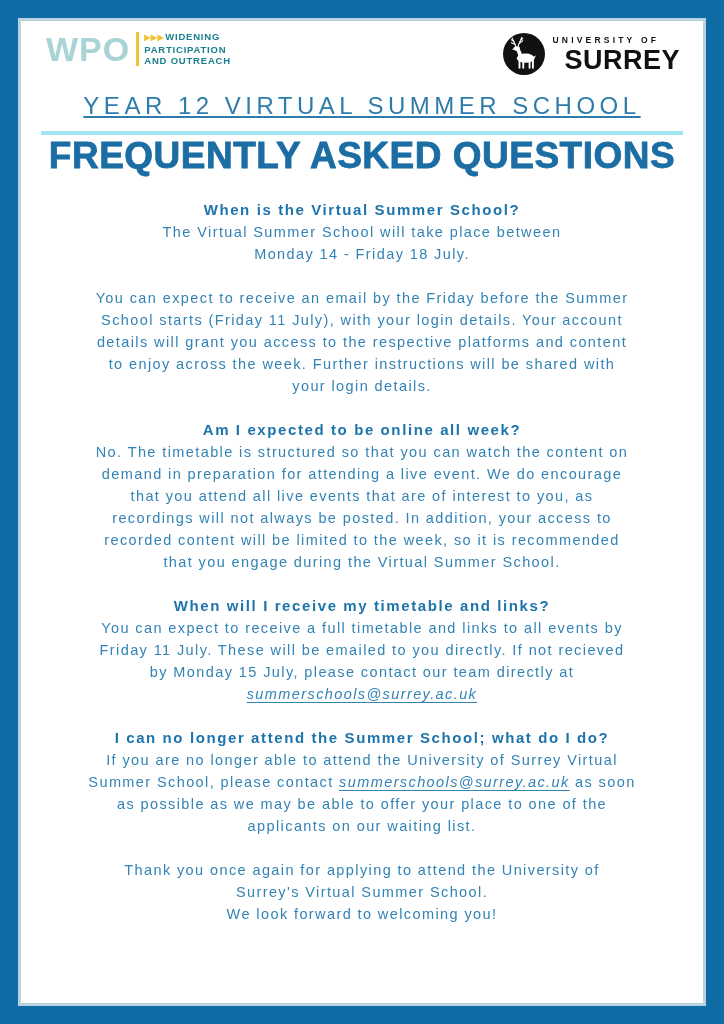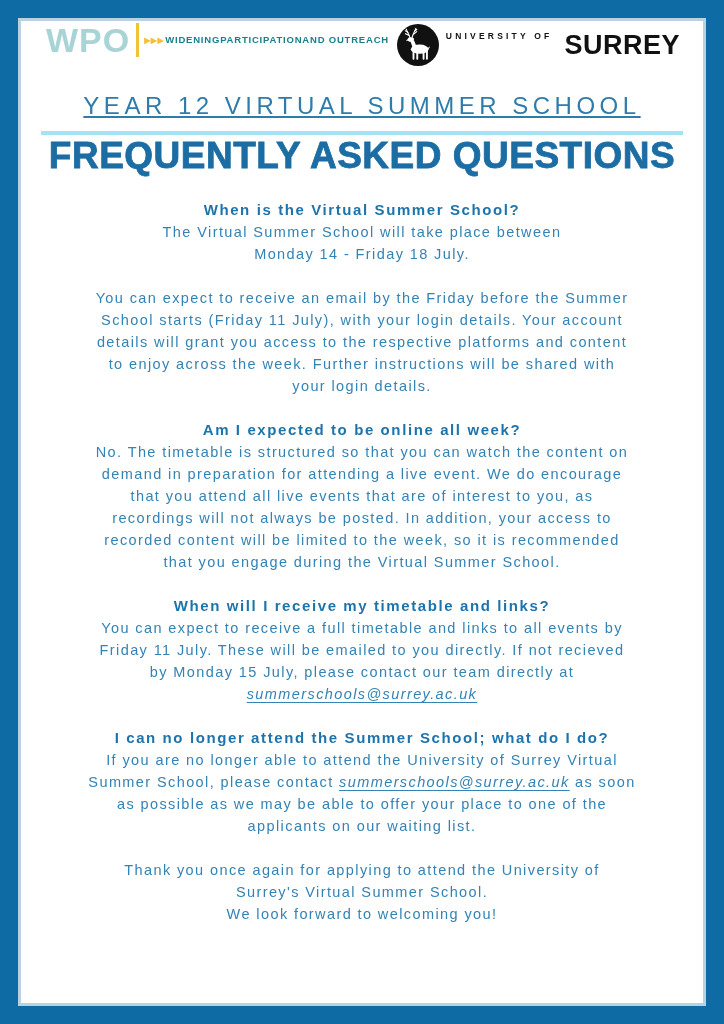--- a/index.html
+++ b/index.html
@@ -14,55 +14,55 @@
     border: 18px solid #0e6ba4;
     box-shadow: inset 0 0 0 3px #b9d2e2;
     overflow: hidden;
   }
 
   
   .header {
     display: flex;
     justify-content: space-between;
     align-items: flex-start;
-    padding: 4px 26px 0 28px;
+    padding: 13px 26px 0 28px;
     height: 60px;
   }
   .wpo-logo { display: flex; align-items: center; }
   .wpo-acronym {
     font-size: 34px;
     font-weight: bold;
     letter-spacing: 1px;
     color: #a9d4d5;
     line-height: 36px;
   }
   .wpo-bar {
     display: inline-block;
     width: 3px; height: 34px;
     background: #f2c235;
     margin: 0 5px 0 6px;
   }
-  .wpo-text { display: flex; flex-direction: row; }
+  .wpo-text { display: flex; flex-direction: column; }
   .wpo-text .line {
     font-size: 9.5px;
     font-weight: bold;
     letter-spacing: 0.8px;
     color: #18808d;
     line-height: 11.5px;
     white-space: nowrap;
   }
   .wpo-arrows {
     color: #f2c235;
     font-size: 8px;
     letter-spacing: 0.5px;
     margin-right: 1px;
   }
   .surrey-logo { display: flex; align-items: center; gap: 7px; margin-top: 2px; }
   .stag-badge { width: 42px; height: 42px; display: block; }
-  .surrey-text { display: flex; flex-direction: row; }
+  .surrey-text { display: flex; flex-direction: column; }
   .surrey-small {
     font-size: 8.5px;
     font-weight: bold;
     letter-spacing: 3.2px;
     color: #111111;
     line-height: 11px;
     white-space: nowrap;
   }
   .surrey-name {
     font-size: 27px;

